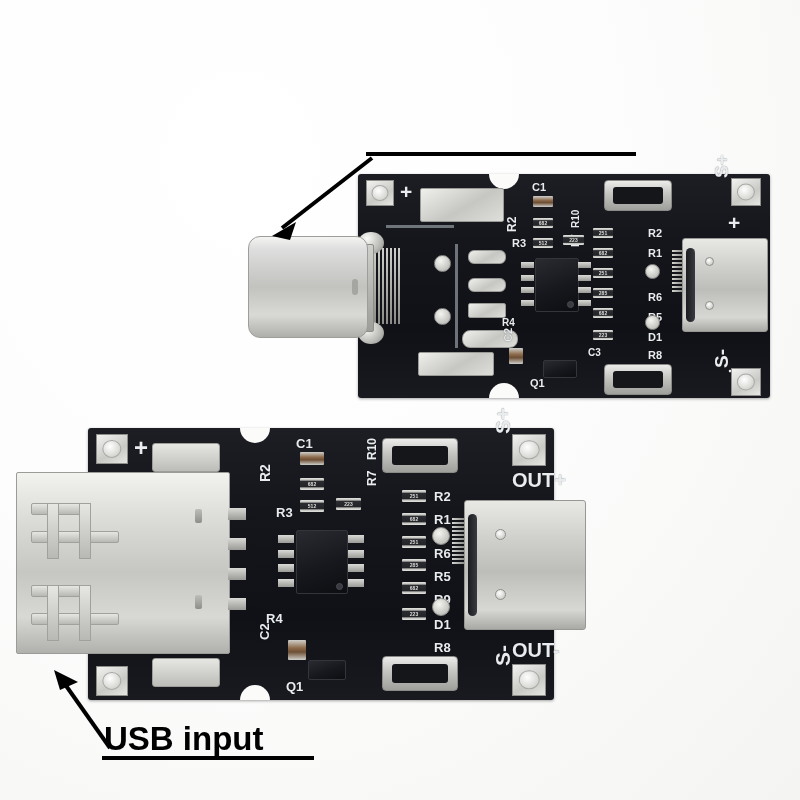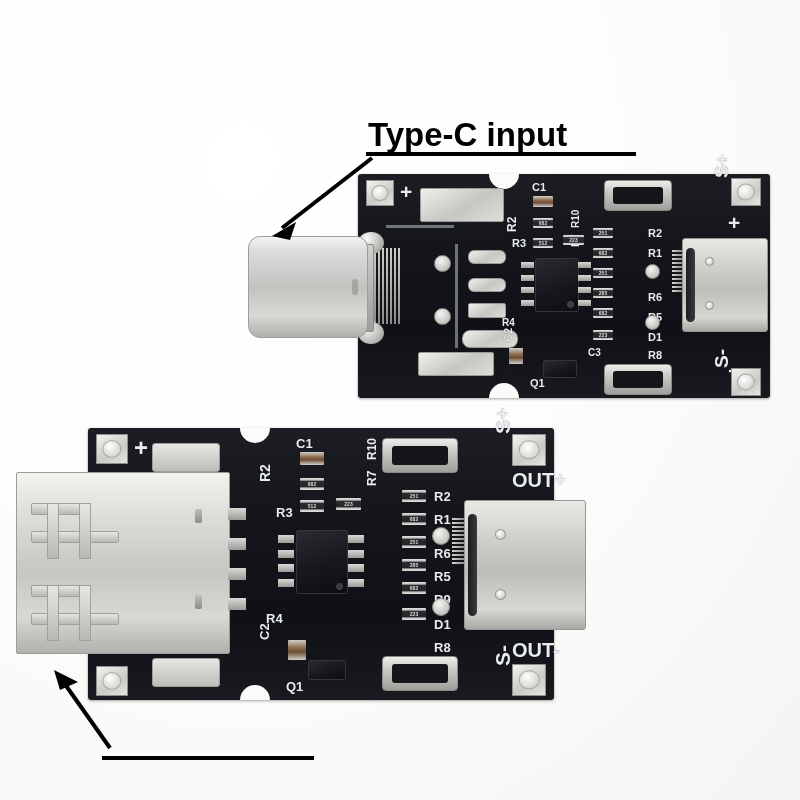--- a/index.html
+++ b/index.html
@@ -462,23 +462,23 @@
         <i style="width:12px;"></i>
         <i style="width:12px;"></i>
     </div>
     <div class="typec-fem" style="left:464px;top:500px;width:120px;height:128px;">
       <span class="mouth"></span>
       <span class="dimple" style="left:30px;top:28px;width:9px;height:9px;"></span>
       <span class="dimple" style="left:30px;top:88px;width:9px;height:9px;"></span>
     </div>
   </div>
 
-  <div class="annot annot-typec">Type-C input</div>
   <div class="annot-underline ul-typec"></div>
 
+  <div class="annot annot-usb">USB input</div>
   <div class="annot-underline ul-usb"></div>
 
   <svg class="leader" style="left:0;top:0;width:800px;height:800px;pointer-events:none;">
     <line x1="372" y1="158" x2="282" y2="228" stroke="#000" stroke-width="4"></line>
     <polygon points="272,236 296,222 290,240" fill="#000"></polygon>
   </svg>
 
   <svg class="leader" style="left:0;top:0;width:800px;height:800px;pointer-events:none;">
     <line x1="110" y1="748" x2="62" y2="680" stroke="#000" stroke-width="4"></line>
     <polygon points="54,670 78,682 60,690" fill="#000"></polygon>

